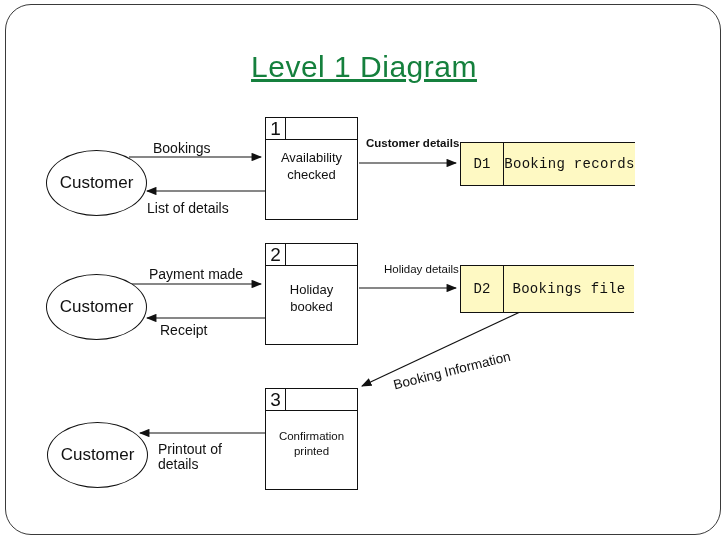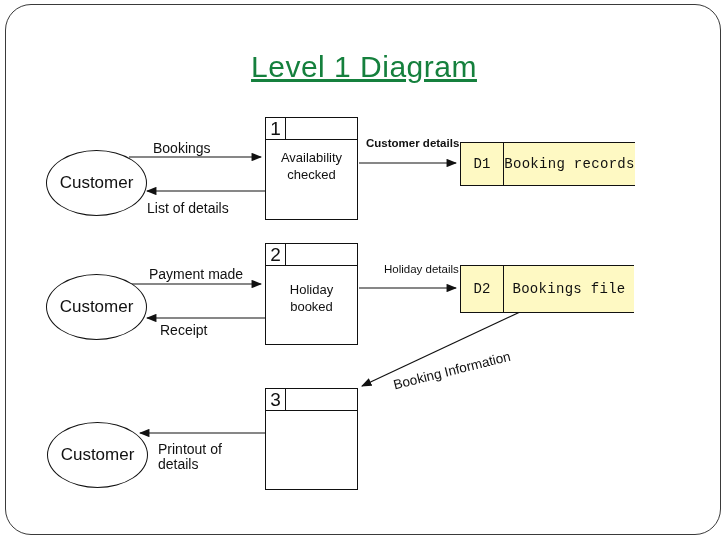--- a/index.html
+++ b/index.html
@@ -114,20 +114,21 @@
   <div class="process p2">
     <div class="head">
       <div class="num">2</div>
     </div>
     <div class="plabel">Holiday booked</div>
   </div>
   <div class="process p3">
     <div class="head">
       <div class="num">3</div>
     </div>
+    <div class="plabel">Confirmation printed</div>
   </div>
 
   <div class="datastore d1">
     <div class="dsid">D1</div>
     <div class="dsname">Booking records</div>
   </div>
   <div class="datastore d2">
     <div class="dsid">D2</div>
     <div class="dsname">Bookings file</div>
   </div>

